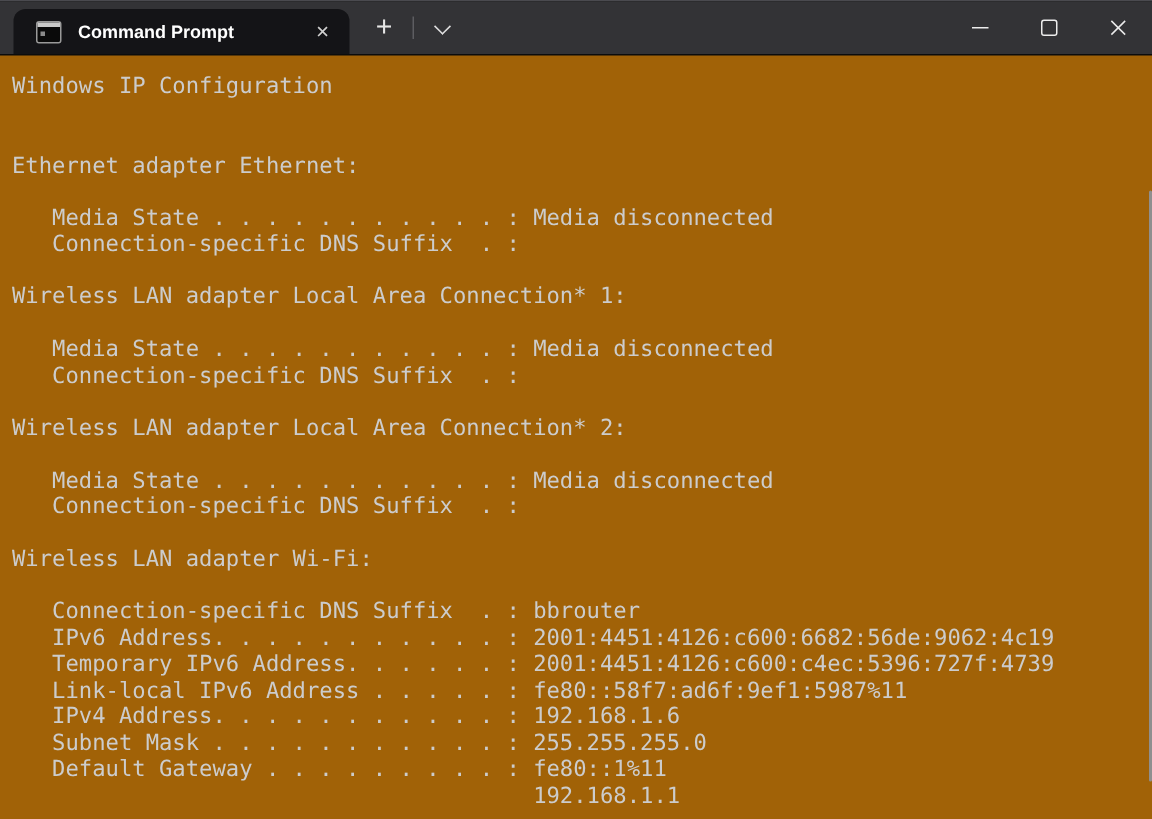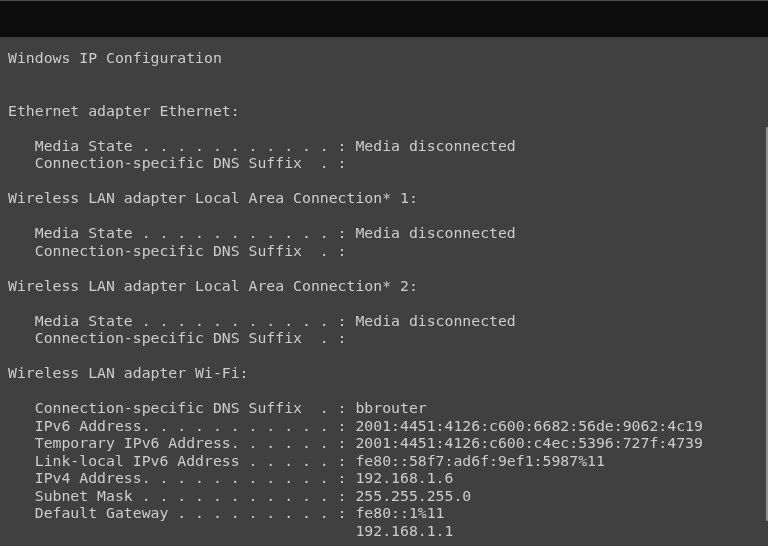--- a/index.html
+++ b/index.html
@@ -81,21 +81,21 @@
   .x-glyph { position:relative; width:13px; height:13px; }
   .x-glyph::before, .x-glyph::after {
     content:""; position:absolute; left:0; top:6px;
     width:13px; height:1px; background:#ececec;
   }
   .x-glyph::before { transform:rotate(45deg); }
   .x-glyph::after  { transform:rotate(-45deg); }
   
   .terminal {
     position:absolute; top:36px; left:0; right:0; bottom:0;
-    background:#404040;
+    background:#a16207;
     padding:12px 0 0 8px;
     cursor:text;
   }
   .terminal pre {
     margin:0;
     font-family:"DejaVu Sans Mono", monospace;
     font-size:14.8px;
     line-height:17.5px;
     letter-spacing:0;
     color:#cccccc;
@@ -106,20 +106,50 @@
     width:2px; height:394px;
     background:#8f8f8f; border-radius:1px;
     cursor:pointer;
   }
 </style>
 </head>
 <body>
 
 <div class="window">
 
+  <div class="titlebar">
+
+    <div class="tab">
+      <span class="cmd-icon"></span>
+      <span class="tab-title">Command Prompt</span>
+      <span class="tab-close">×</span>
+    </div>
+
+    <div class="icon-btn newtab-btn">+</div>
+
+    <div class="tb-sep"></div>
+
+    <div class="icon-btn">
+      <span class="chevron"></span>
+    </div>
+
+    <div class="drag-region"></div>
+
+    <div class="win-controls">
+      <div class="win-btn">
+        <span class="min-glyph"></span>
+      </div>
+      <div class="win-btn">
+        <span class="max-glyph"></span>
+      </div>
+      <div class="win-btn">
+        <span class="x-glyph"></span>
+      </div>
+    </div>
+  </div>
 
   <div class="terminal">
     <pre>Windows IP Configuration
 
 
 Ethernet adapter Ethernet:
 
    Media State . . . . . . . . . . . : Media disconnected
    Connection-specific DNS Suffix  . : 
 

